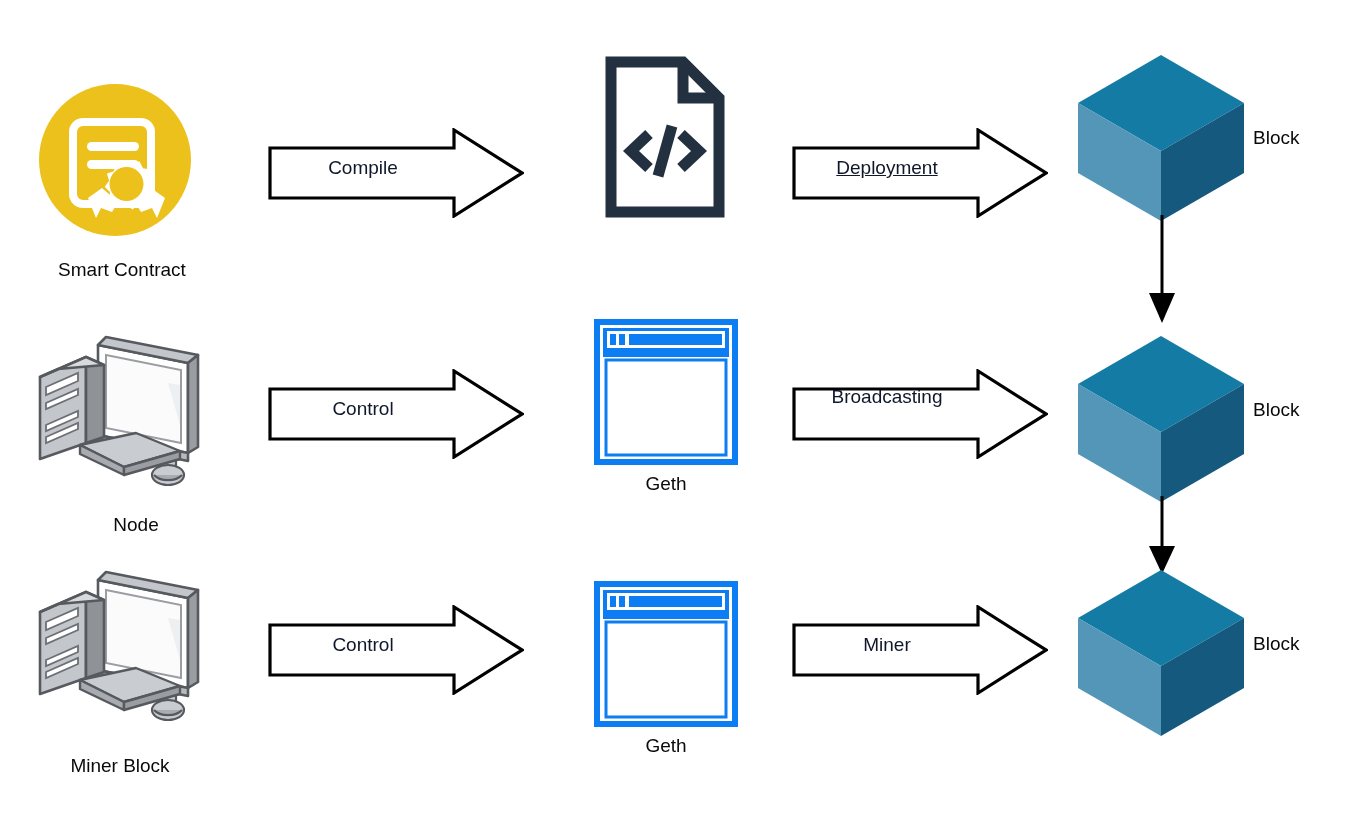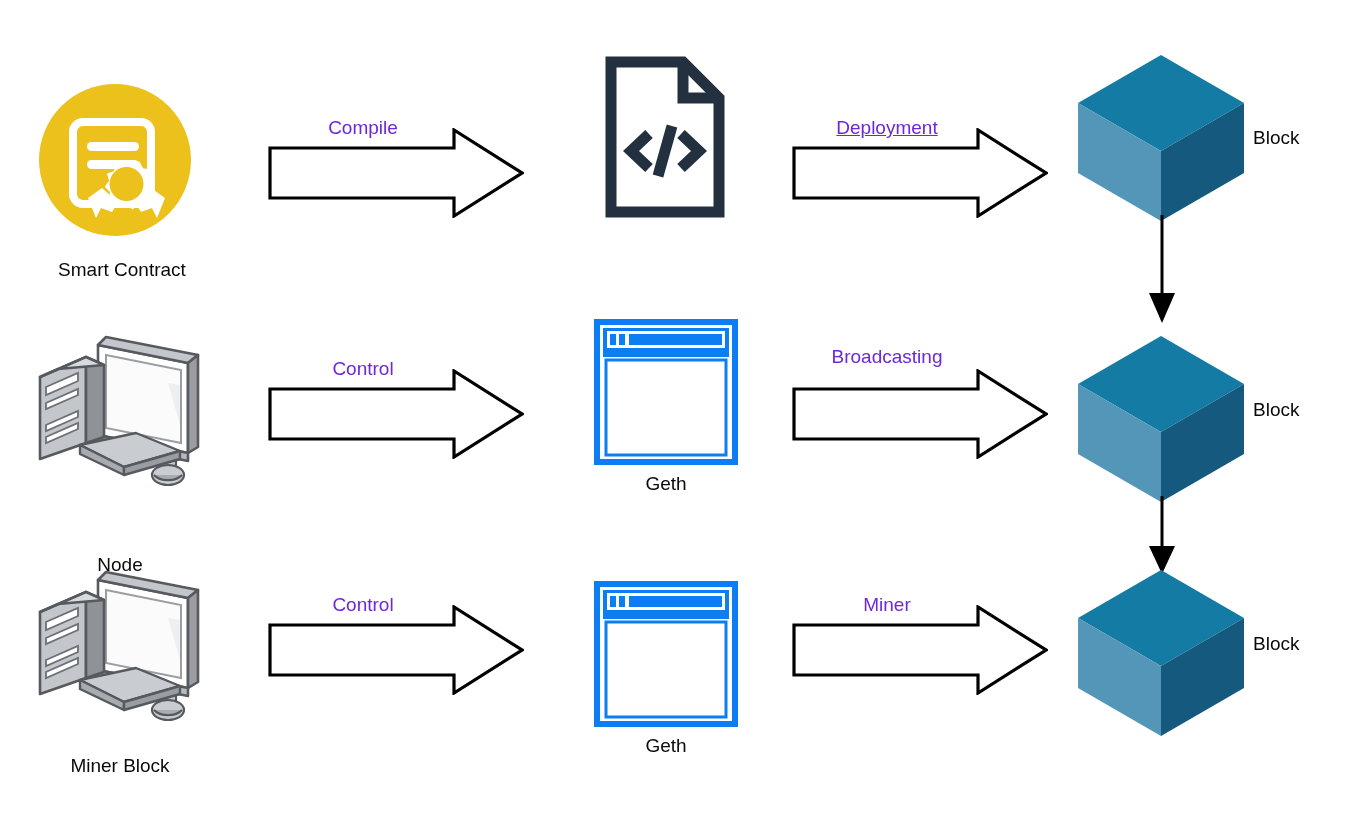--- a/index.html
+++ b/index.html
@@ -28,24 +28,25 @@
     text-align: center;
     white-space: nowrap;
     line-height: 1;
   }
   .label-left {
     text-align: left;
   }
   .arrow-label {
     font-family: "Liberation Sans", sans-serif;
     font-size: 19px;
-    color: #6d28d9;
+    color: #0f172a;
     white-space: nowrap;
     text-align: center;
     line-height: 1;
+    margin-top: 40px;
   }
 
   
   .badge-circle {
     width: 152px;
     height: 152px;
     border-radius: 50%;
     background: #edc11c;
   }
   .badge-circle svg { display: block; }
@@ -156,21 +157,21 @@
 
         <polygon points="52,120 108,108 152,126 96,142" fill="#c9cdd1" stroke="#56595e" stroke-width="2.4" stroke-linejoin="round"></polygon>
         <polygon points="52,120 96,142 96,150 52,129" fill="#a8acb1" stroke="#56595e" stroke-width="2.4" stroke-linejoin="round"></polygon>
         <polygon points="96,142 152,126 152,134 96,150" fill="#9a9ea3" stroke="#56595e" stroke-width="2.4" stroke-linejoin="round"></polygon>
 
         <ellipse cx="140" cy="150" rx="16" ry="10" fill="#c9cdd1" stroke="#56595e" stroke-width="2.2"></ellipse>
         <path d="M126 150 a16 10 0 0 0 28 0" fill="#a8acb1" stroke="#56595e" stroke-width="2.2"></path>
       </svg>
     </div>
   </div>
-  <div class="abs label" style="left:10px; top:515px; width:220px;margin-top:40px;">Node</div>
+  <div class="abs label" style="left:26px; top:515px; width:220px;">Node</div>
 
   <div class="abs block-arrow" style="left:268px; top:369px;">
     <svg class="gfx" width="256" height="90" viewBox="0 0 256 90" aria-hidden="true">
       <path d="M2 20 H186 V2 L254 45 L186 88 V70 H2 Z" fill="#ffffff" stroke="#000000" stroke-width="3.2" stroke-linejoin="miter"></path>
     </svg>
   </div>
   <div class="abs arrow-label" style="left:268px; top:359px; width:190px;">Control</div>
 
   <div class="abs" style="left:594px; top:319px;">
     <div>

